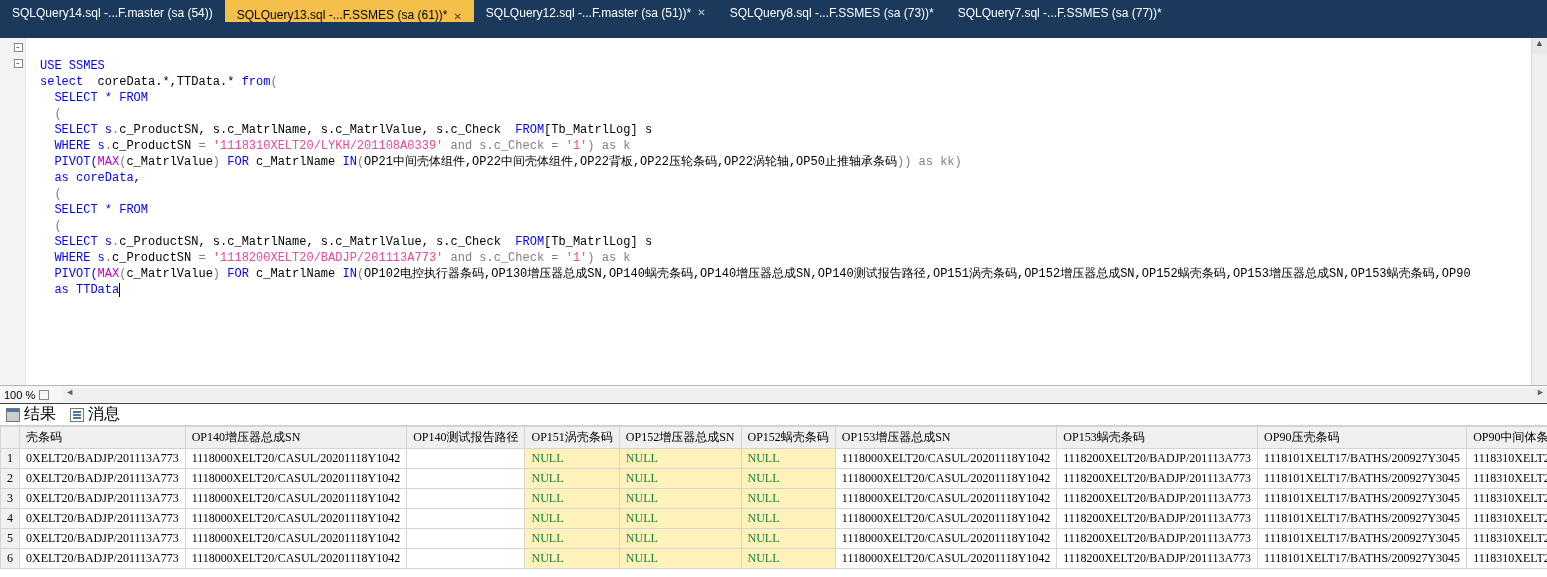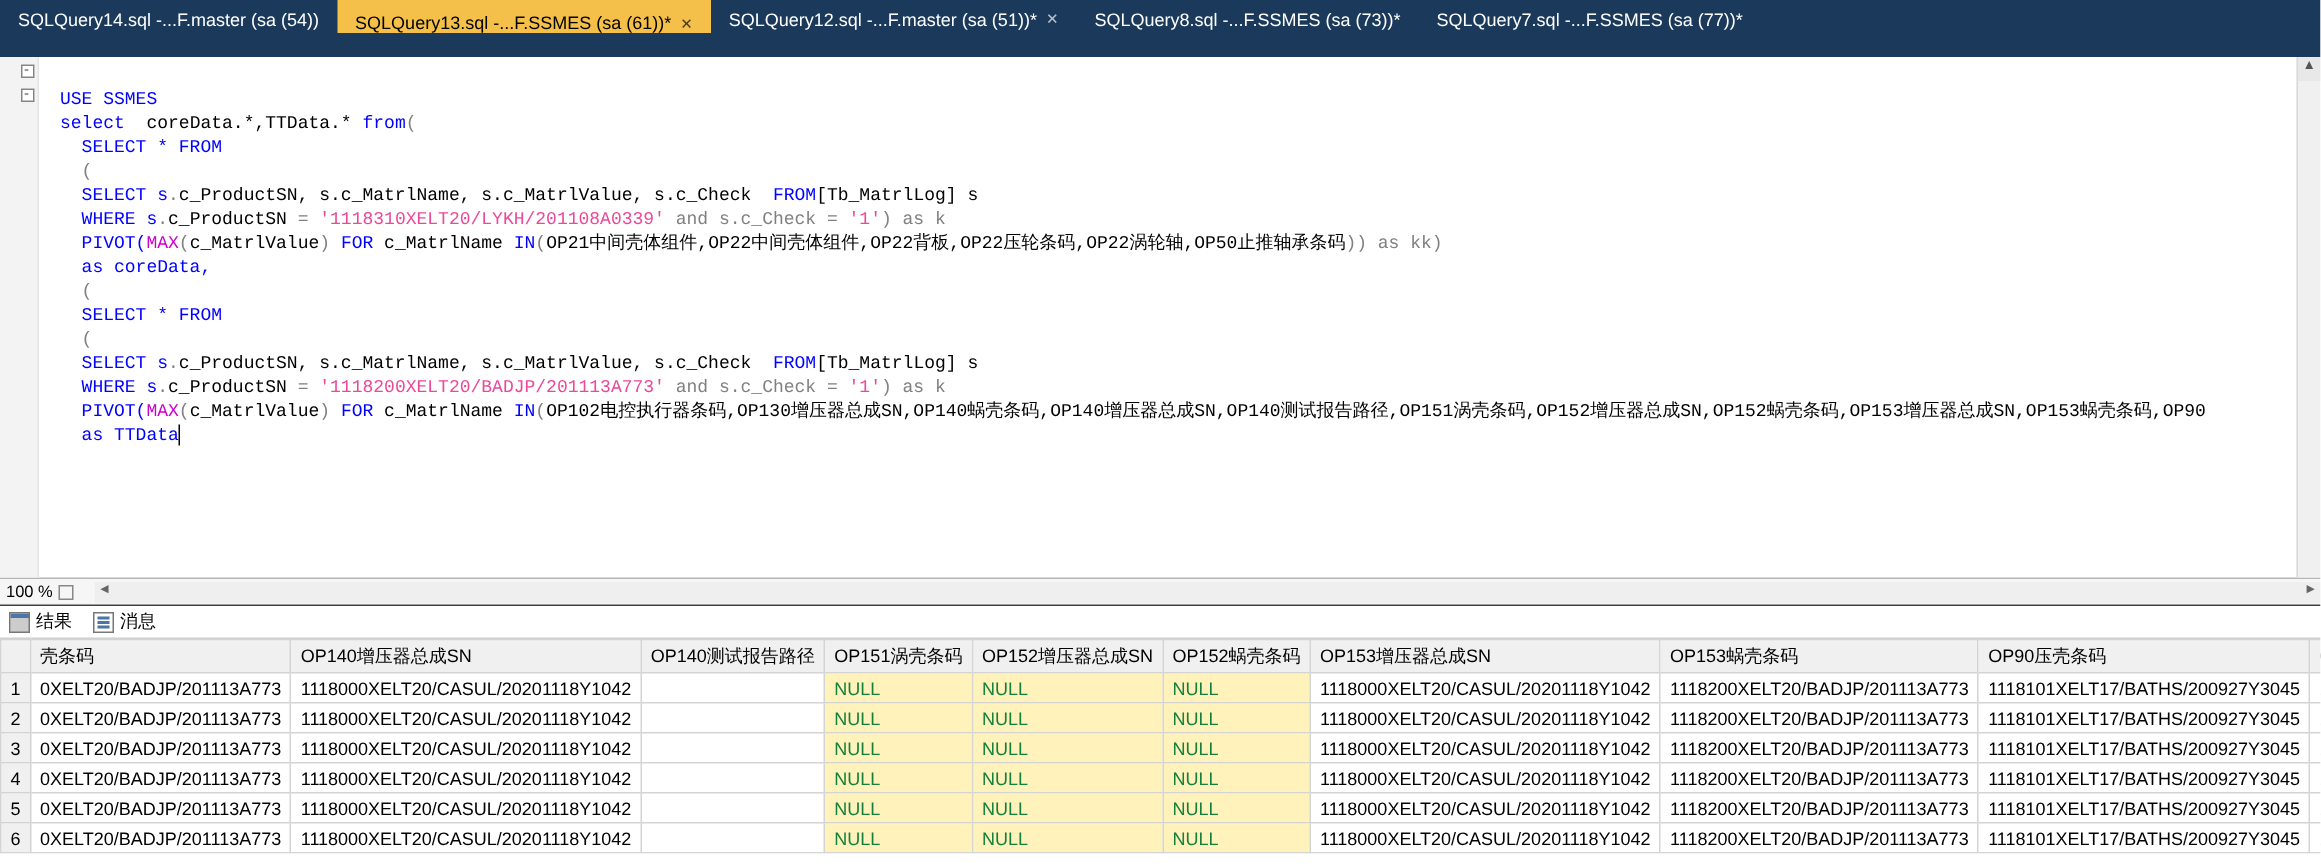--- a/index.html
+++ b/index.html
@@ -22,30 +22,30 @@
   .cursor { display:inline-block; width:1px; height:14px; background:#000; vertical-align:text-bottom;}
   .vscroll { position:absolute; right:0; top:0; width:16px; height:100%; background:#f0f0f0; border-left:1px solid #d9d9d9;}
   .vscroll .up, .vscroll .down {height:16px; text-align:center; font-size:9px; color:#555; background:#e8e8e8;}
   
   .zoombar { height:18px; display:flex; align-items:center; gap:4px; padding-left:4px; border-bottom:1px solid #404040; background:#f6f6f6; font-size:11px;}
   .zoombar .dd { width:10px; height:10px; border:1px solid #888;}
   .hscroll { flex:1; height:14px; background:#efefef; margin-left:10px; position:relative;}
   .hscroll::before{content:"◄"; position:absolute; left:2px; top:-1px; font-size:9px; color:#666;}
   .hscroll::after{content:"►"; position:absolute; right:2px; top:-1px; font-size:9px; color:#666;}
   
-  .restabs { height:22px; display:flex; align-items:center; gap:14px; padding:0 6px; background:#fff; border-bottom:1px solid #d0d0d0; font-size:12px;}
+  .restabs { height:22px; display:flex; align-items:center; gap:14px; padding:0 6px; background:#fff; border-bottom:1px solid #d0d0d0; font-size:16px;}
   .restab { display:flex; align-items:center; gap:4px; cursor:pointer;}
   .ico-grid { width:14px; height:14px; display:inline-block; background:
      linear-gradient(#4a76a8,#4a76a8) 0 0/14px 3px no-repeat,
      linear-gradient(#ccc,#ccc) 0 3px/14px 11px no-repeat;
      border:1px solid #777;}
   .ico-msg { width:14px; height:14px; display:inline-block; background:#fff; border:1px solid #777; position:relative;}
   .ico-msg::after{content:""; position:absolute; left:2px; top:2px; width:8px; height:2px; background:#4a76a8; box-shadow:0 3px 0 #4a76a8, 0 6px 0 #4a76a8;}
   
-  .grid-wrap { height:143px; overflow:hidden; position:relative; font-family:Liberation Sans, sans-serif;}
+  .grid-wrap { height:143px; overflow:hidden; position:relative; font-family:Liberation Serif, serif;}
   table.grid { border-collapse:collapse; font-size:12px; table-layout:fixed;}
   table.grid th, table.grid td { border:1px solid #d4d4d4; padding:2px 6px; height:20px; text-align:left; white-space:nowrap; overflow:hidden;}
   table.grid th { background:#f0f0f0; font-weight:normal;}
   table.grid td.rownum { background:#f0f0f0; text-align:center; width:28px;}
   table.grid th.rownum { width:28px;}
   .null { background:#fff2ba; color:#15803d;}
 </style>
 </head>
 <body>
 

